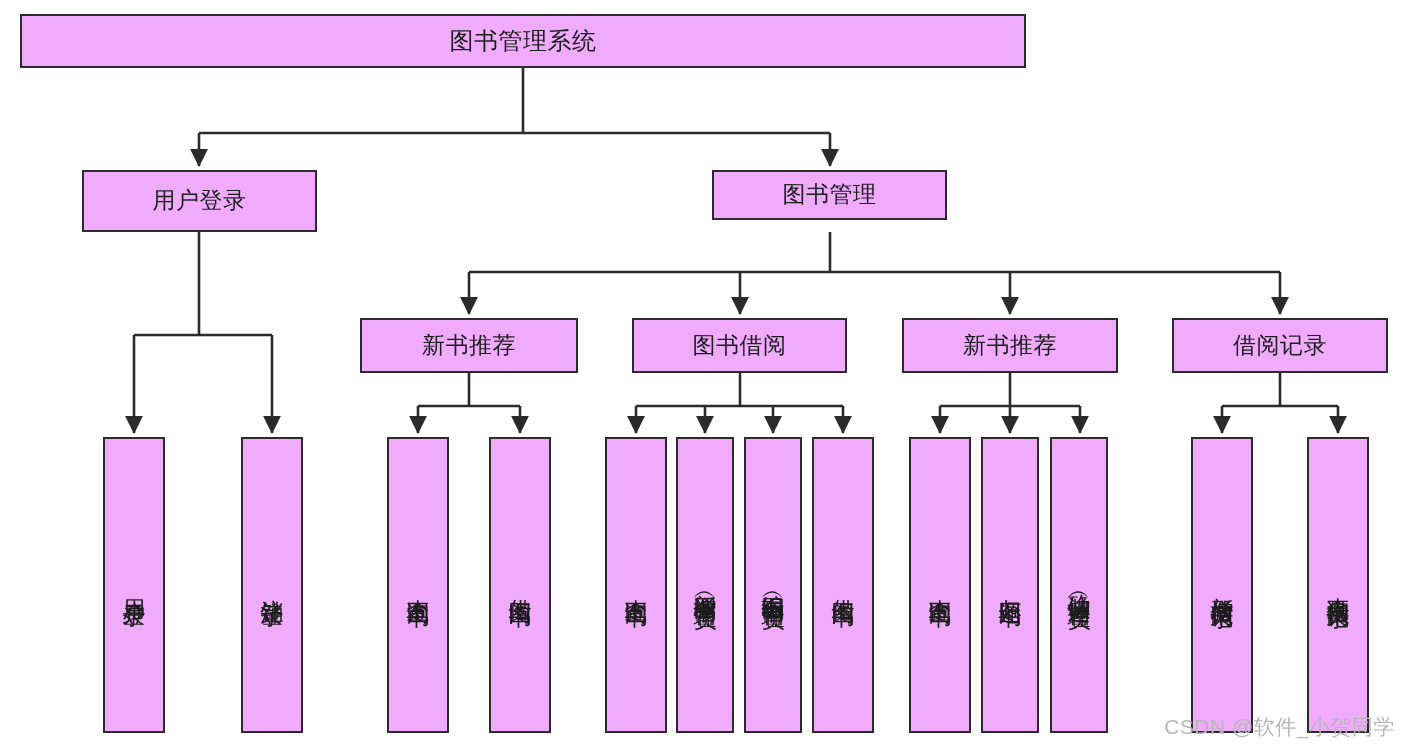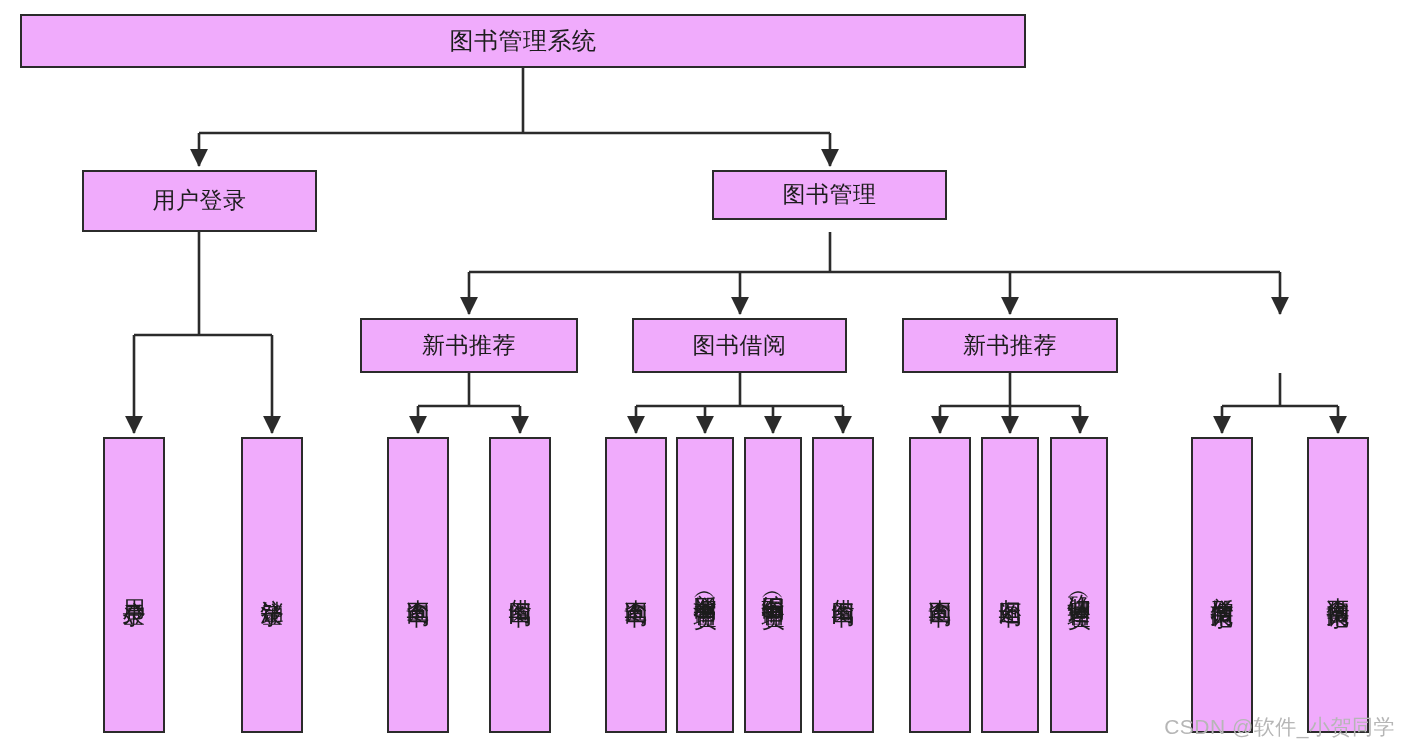--- a/index.html
+++ b/index.html
@@ -143,20 +143,23 @@
 
   <div class="node horiz" style="left:360px; top:318px; width:218px; height:55px;">
     <span class="node-label">新书推荐</span>
   </div>
   <div class="node horiz" style="left:632px; top:318px; width:215px; height:55px;">
     <span class="node-label">图书借阅</span>
   </div>
   <div class="node horiz" style="left:902px; top:318px; width:216px; height:55px;">
     <span class="node-label">新书推荐</span>
   </div>
+  <div class="node horiz" style="left:1172px; top:318px; width:216px; height:55px;">
+    <span class="node-label">借阅记录</span>
+  </div>
 
   <div class="node vert" style="left:103px; top:437px; width:62px; height:296px;">
     <span class="node-label">用户登录</span>
   </div>
   <div class="node vert" style="left:241px; top:437px; width:62px; height:296px;">
     <span class="node-label">注销登录</span>
   </div>
 
   <div class="node vert" style="left:387px; top:437px; width:62px; height:296px;">
     <span class="node-label">查询图书</span>

